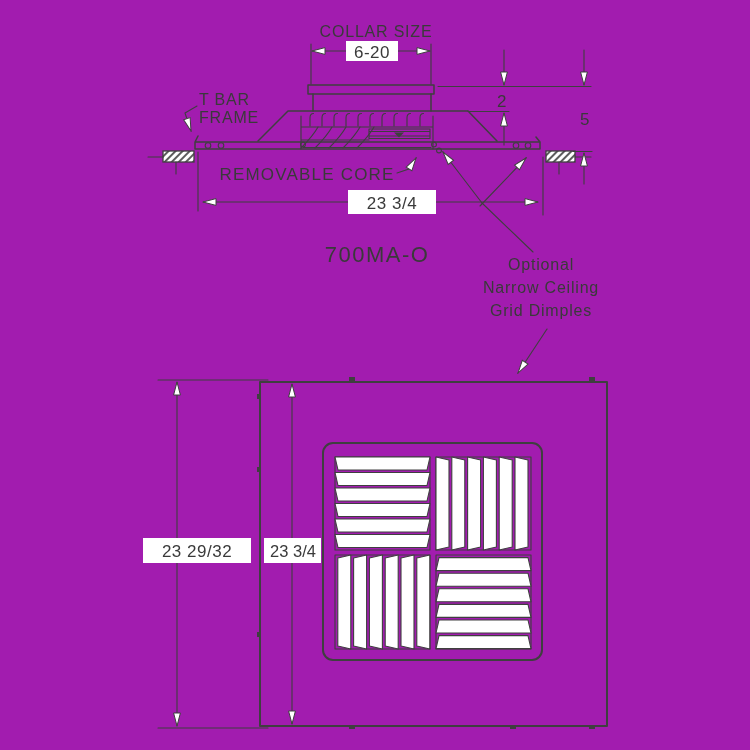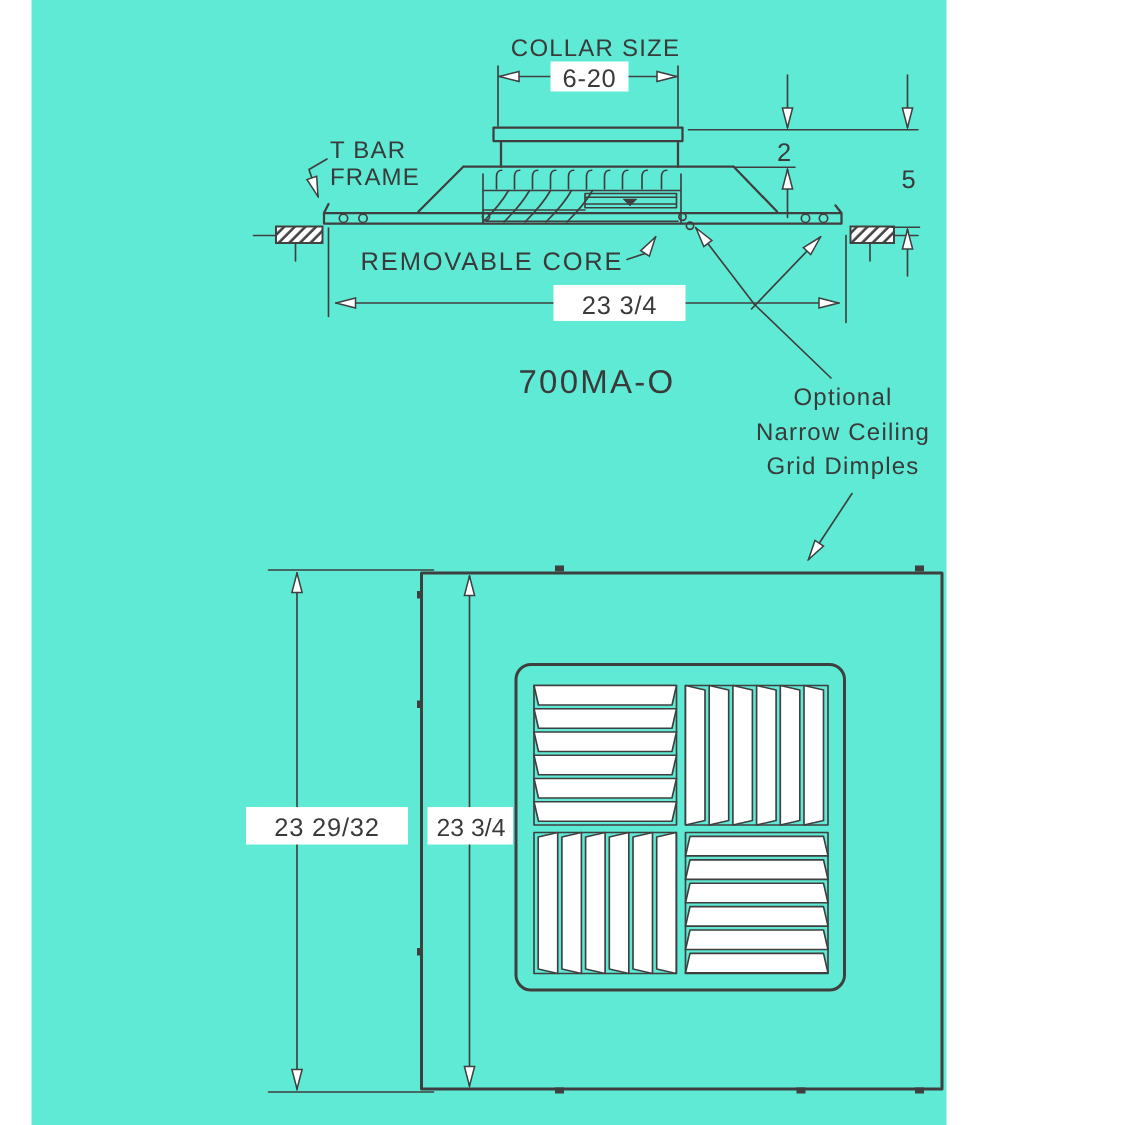--- a/index.html
+++ b/index.html
@@ -1,16 +1,16 @@
 <!DOCTYPE html>
 <html><head>
 <meta charset="utf-8">
 <style>
   html,body{margin:0;padding:0;background:#fff;}
-  .stage{position:relative;width:610px;height:750px;background:#5eead4;overflow:hidden;margin-left:21px;}
+  .stage{position:relative;width:750px;height:750px;background:#a21caf;overflow:hidden;}
   svg text{font-family:"Liberation Sans",sans-serif;fill:#3a3a3a;}
   .ln{stroke:#3f3f3f;fill:none;stroke-width:1.5;stroke-linecap:round;stroke-linejoin:round;}
   .thin{stroke-width:1.1;}
   .thick{stroke-width:2;}
   .blade{fill:#ffffff;stroke:#3f3f3f;stroke-width:1.1;stroke-linejoin:round;}
   .dimtxt{font-size:17px;letter-spacing:.5px;}
   .lbltxt{font-size:16px;letter-spacing:.8px;}
 </style>
 </head>
 <body>

